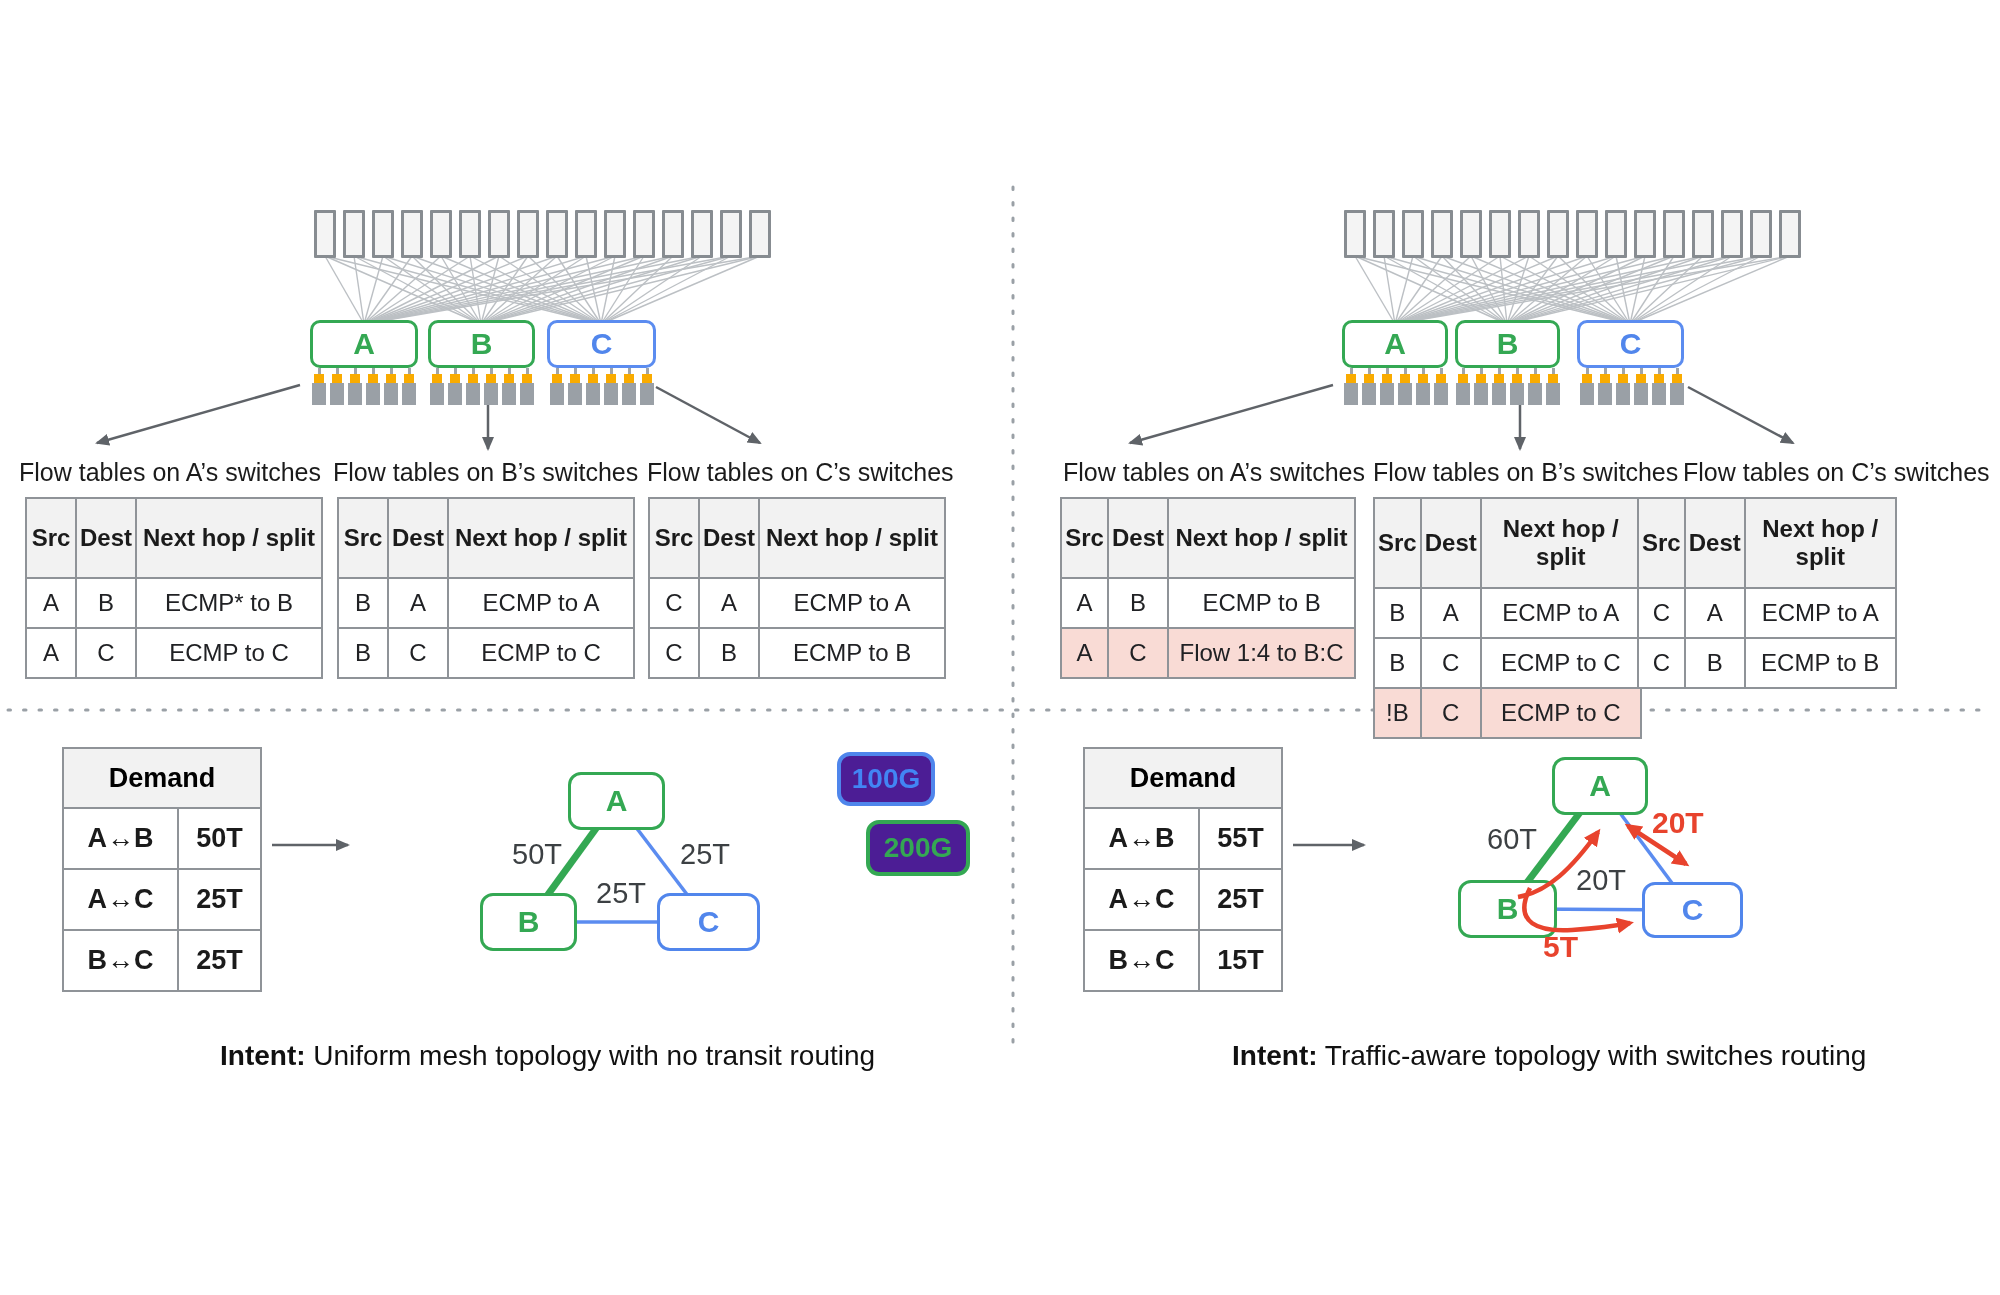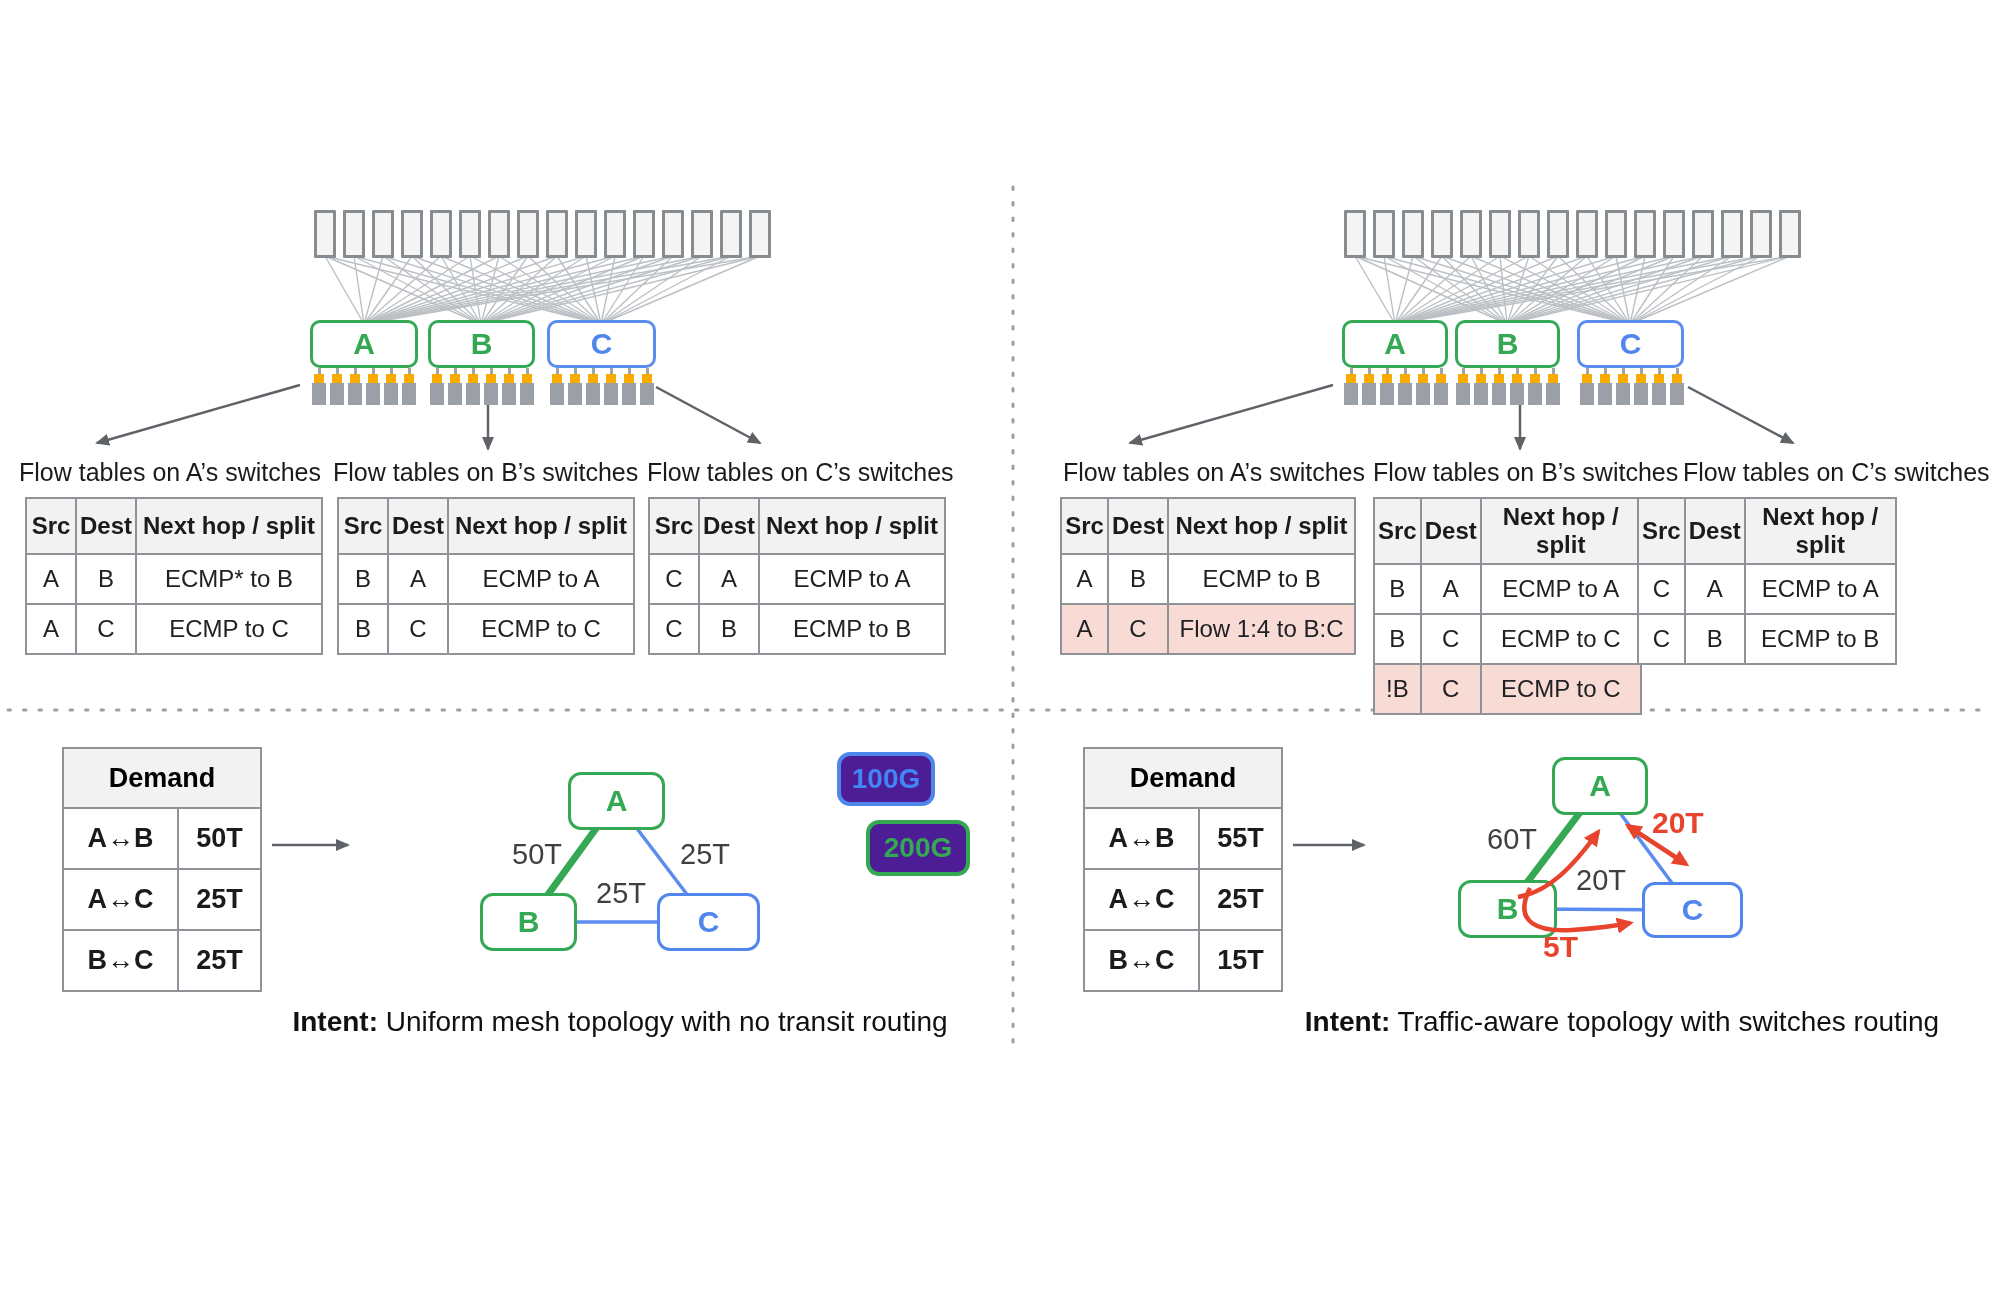--- a/index.html
+++ b/index.html
@@ -24,21 +24,21 @@
   .port .stem{width:3px;height:6px;background:#a0a4a8;}
   .port .head{width:10px;height:9px;background:#f9ab00;}
   .port .body{width:14px;height:22px;background:#9aa0a6;}
 
   .flabel{position:absolute;top:458px;width:300px;text-align:center;font-size:25px;
           color:#1b1b1b;white-space:nowrap;z-index:2;}
 
   .ftable{position:absolute;top:497px;z-index:2;}
   .ftable table{border-collapse:collapse;background:#fff;}
   .ftable th{height:46px;background:#f2f2f2;font-size:24px;font-weight:bold;
-             border:2px solid #8f9398;padding:4px 3px;color:#1b1b1b;}
+             border:2px solid #8f9398;padding:16px 3px;color:#1b1b1b;}
   .ftable td{height:48px;font-size:24px;text-align:center;border:2px solid #8f9398;
              color:#202124;padding:0 3px;}
   .pink{background:#f9dbd5;}
 
   .dtable{position:absolute;top:747px;z-index:2;}
   .dtable table{border-collapse:collapse;background:#fff;}
   .dtable th{height:56px;font-size:27px;font-weight:bold;border:2.5px solid #8f9398;
              background:#f2f2f2;color:#000000;}
   .dtable td{height:57px;font-size:27px;font-weight:bold;text-align:center;
              border:2.5px solid #8f9398;color:#1b1b1b;}
@@ -49,21 +49,21 @@
   .elabel{position:absolute;font-size:29px;color:#3c4043;white-space:nowrap;z-index:2;}
   .rlabel{position:absolute;font-size:30px;font-weight:bold;color:#e8432d;
           white-space:nowrap;z-index:5;}
 
   .legend-box{position:absolute;border:4px solid;border-radius:13px;display:flex;
               align-items:center;justify-content:center;font-size:28px;font-weight:bold;
               box-sizing:border-box;z-index:2;background:#4c1d95;}
   .legend-blue{border-color:#4f86ec;color:#4285f4;}
   .legend-green{border-color:#34a853;color:#34a853;margin-left:29px;}
 
-  .intent{position:absolute;top:1006px;width:800px;text-align:center;font-size:28px;
+  .intent{position:absolute;top:1040px;width:800px;text-align:left;font-size:28px;
           color:#111;z-index:2;}
   .footnote{position:absolute;left:24px;top:1056px;font-size:27px;color:#111;z-index:2;}
 
   .dots{stroke:#9aa0a6;stroke-width:3;stroke-dasharray:2.5 13;stroke-linecap:round;fill:none;}
   .fan{stroke:#bcc0c4;stroke-width:1.4;}
   .garrow{stroke:#5f6368;stroke-width:2.5;marker-end:url(#ah-gray);}
   .edge-g{stroke:#34a853;stroke-width:7;}
   .edge-b{stroke:#5b8cf0;stroke-width:3.5;}
   .rarrow{stroke:#e8432d;stroke-width:4.5;fill:none;marker-end:url(#ah-red);}
   .rarrow.both{marker-start:url(#ah-red);}

